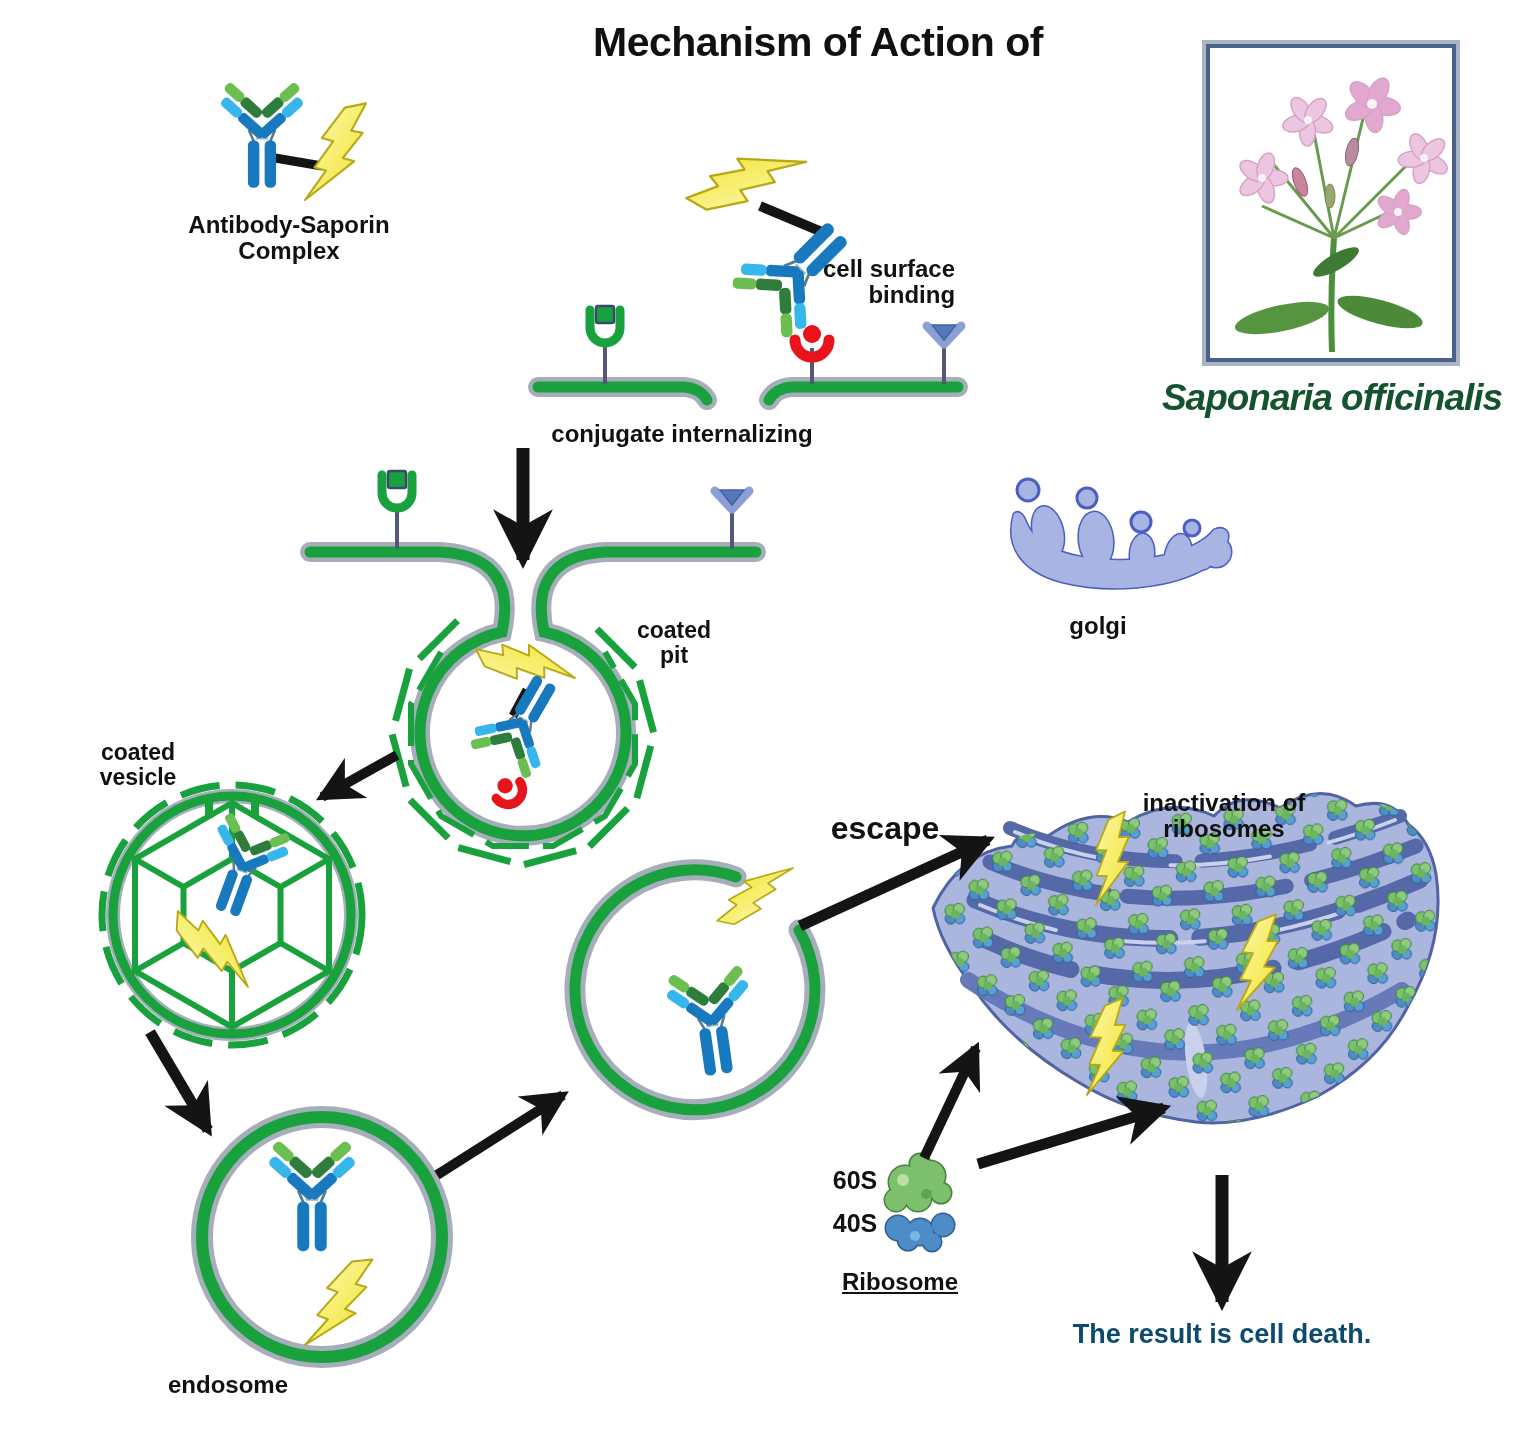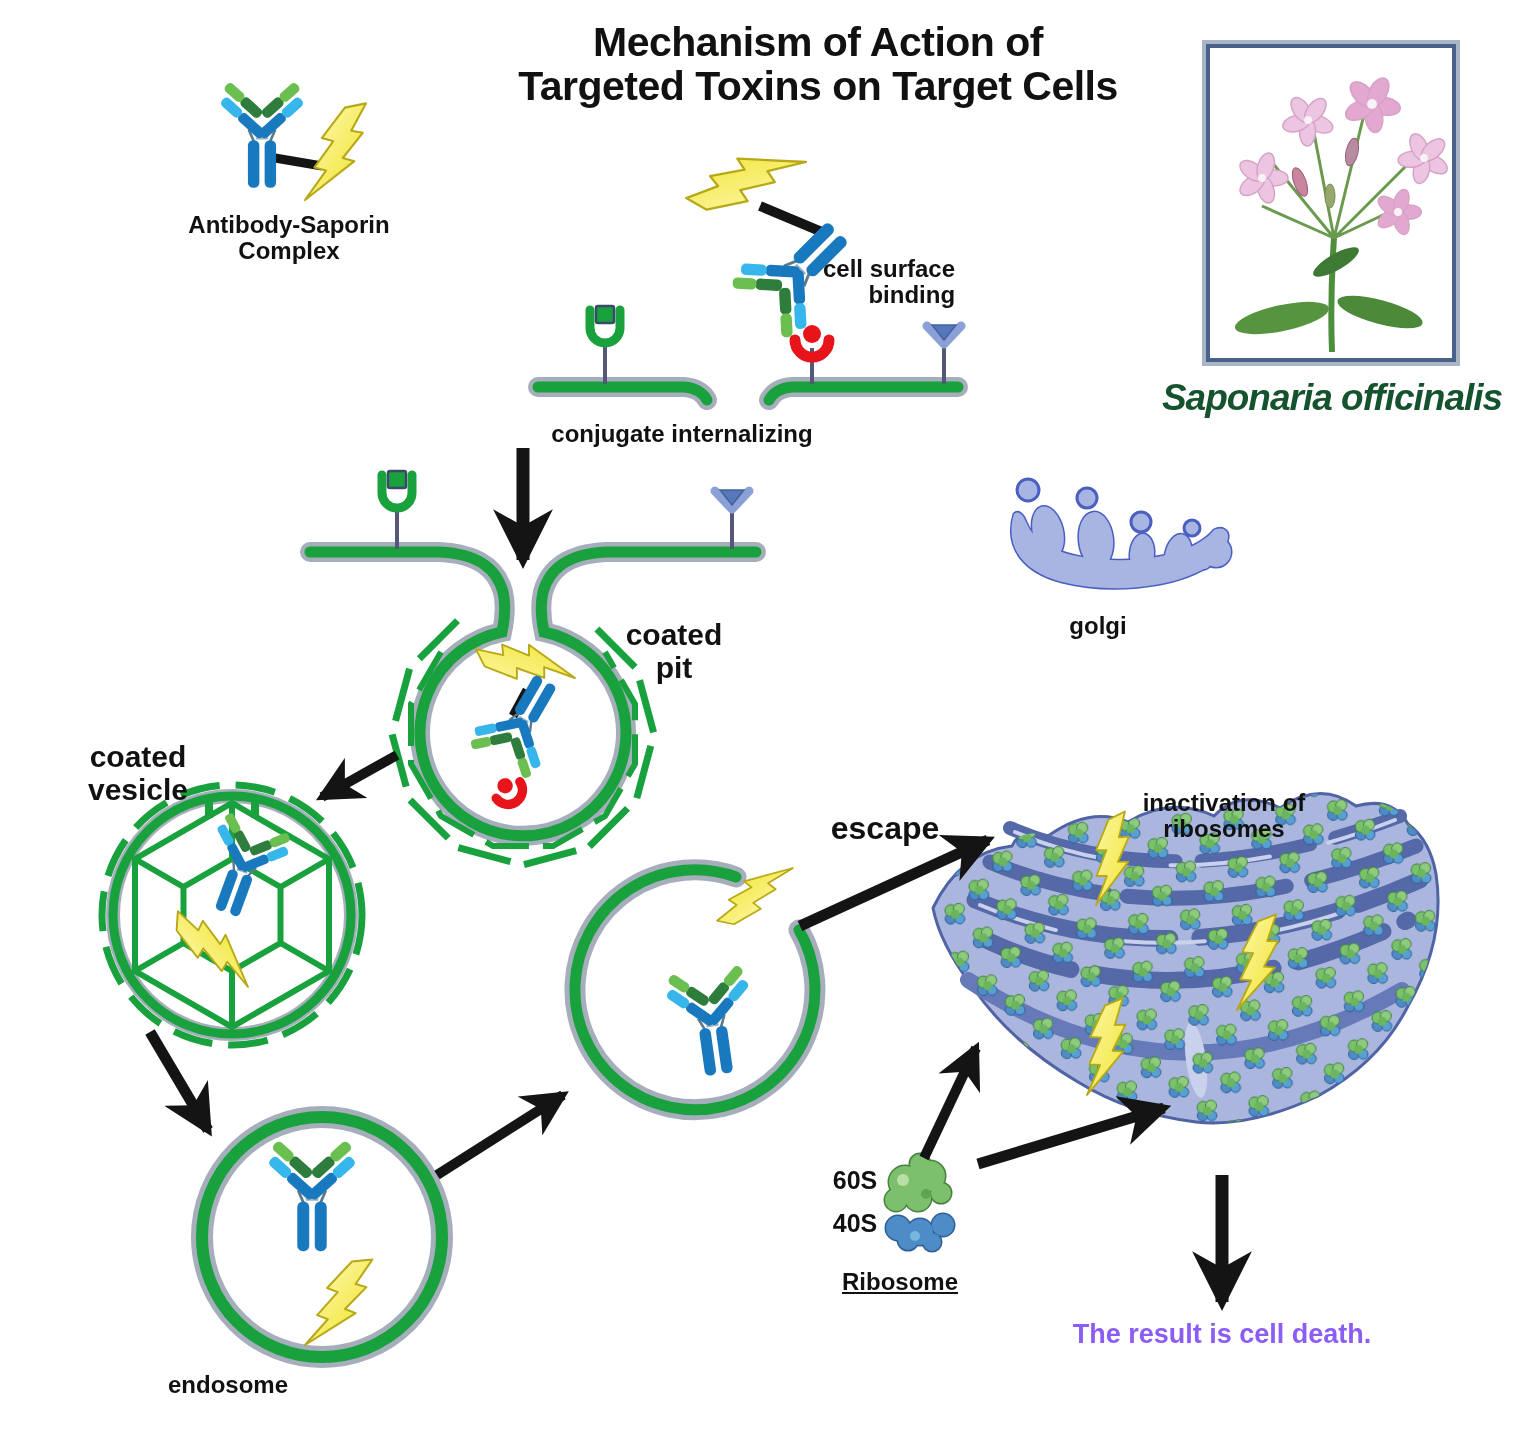--- a/index.html
+++ b/index.html
@@ -1,22 +1,22 @@
 <!DOCTYPE html>
 <html><head>
 <meta charset="utf-8">
 <style>
   html,body{margin:0;padding:0;background:#fff;}
   .stage{position:relative;width:1536px;height:1440px;background:#ffffff;overflow:hidden;
          font-family:"Liberation Sans","DejaVu Sans",sans-serif;padding-left:20px;}
   .stage svg{position:absolute;left:0;top:0;}
   .lbl{position:absolute;transform:translateX(-50%);text-align:center;color:#111;
-       font-weight:bold;font-size:30px;line-height:1.1;white-space:nowrap;}
+       font-weight:bold;font-size:23px;line-height:1.1;white-space:nowrap;}
   .title{font-size:41px;line-height:1.08;letter-spacing:-.5px;}
-  .result{font-size:27px;color:#8b5cf6;}
+  .result{font-size:27px;color:#0c4a6e;}
   .species{font-size:37px;font-style:italic;color:#14532d;letter-spacing:-1px;}
   .memA{stroke:#A6ADBB;stroke-width:20;fill:none;stroke-linecap:round;}
   .memB{stroke:#18A13D;stroke-width:11;fill:none;stroke-linecap:round;}
   .cage{stroke:#18A13D;fill:none;}
   .arrow{stroke:#141414;fill:none;}
 </style>
 </head>
 <body>
 
 <div class="stage">
@@ -311,21 +311,20 @@
     <line class="arrow" x1="437" y1="1175" x2="563" y2="1095" stroke-width="10" marker-end="url(#ah)"></line>
     <line class="arrow" x1="800" y1="926" x2="988" y2="840" stroke-width="11" marker-end="url(#ah)"></line>
     <line class="arrow" x1="924" y1="1158" x2="976" y2="1048" stroke-width="10" marker-end="url(#ah)"></line>
     <line class="arrow" x1="978" y1="1164" x2="1164" y2="1108" stroke-width="11" marker-end="url(#ah)"></line>
     <line class="arrow" x1="1222" y1="1175" x2="1222" y2="1302" stroke-width="13" marker-end="url(#ah)"></line>
   </g>
 </svg>
 
 <div class="lbl title" style="left:818px;top:20px;">
   <div>Mechanism of Action of</div>
-  <div>Targeted Toxins on Target Cells</div>
 </div>
 
 <div class="lbl" style="left:289px;top:212px;font-size:24px;">
   <div>Antibody-Saporin</div>
   <div>Complex</div>
 </div>
 
 <div class="lbl" style="left:889px;top:256px;font-size:24px;text-align:right;">
   <div>cell surface</div>
   <div>binding</div>

